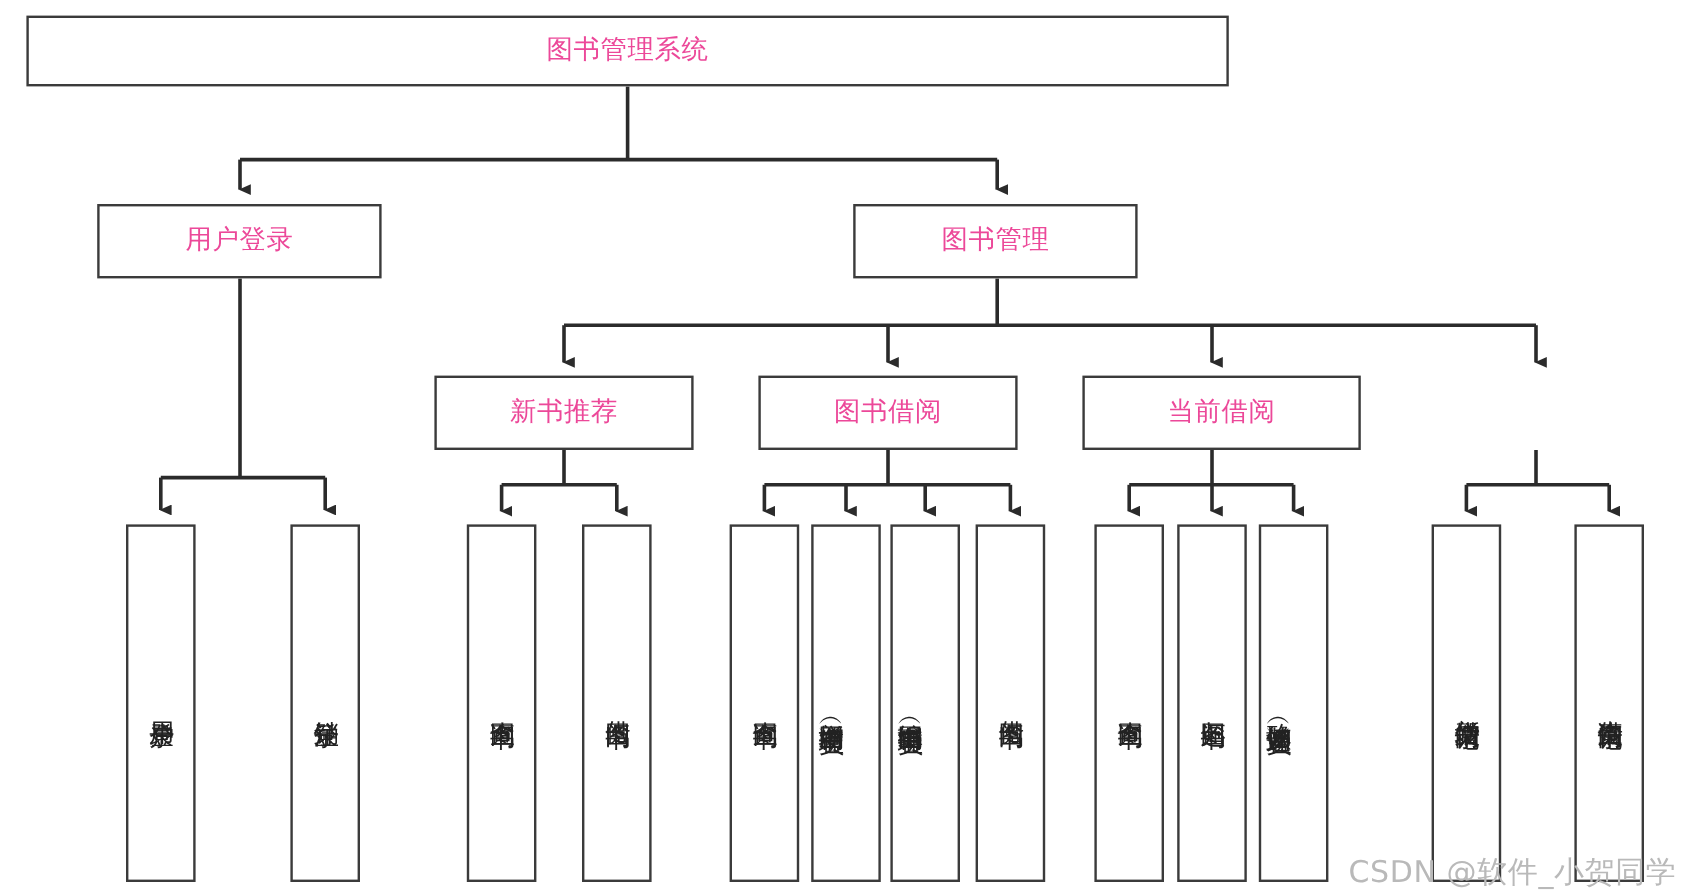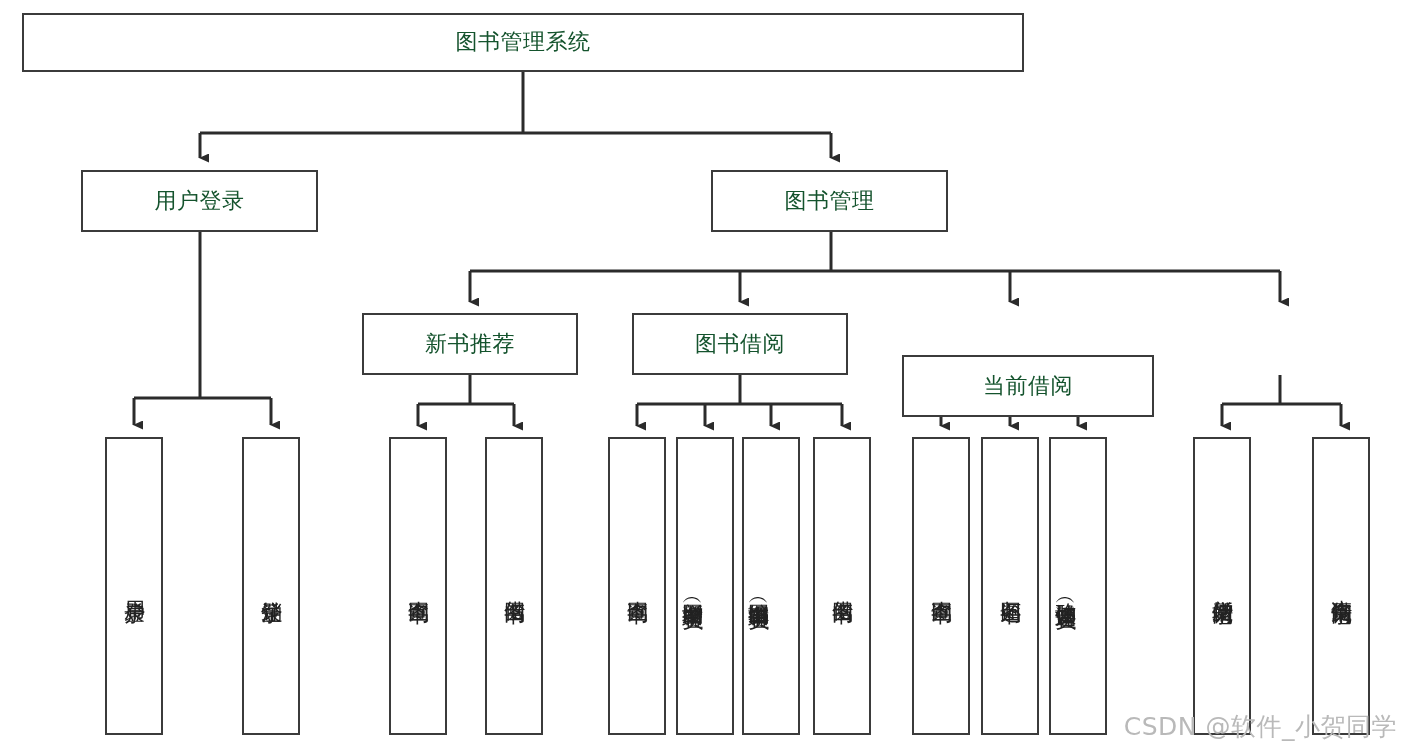--- a/index.html
+++ b/index.html
@@ -36,21 +36,21 @@
     background: #ffffff;
     border: 2px solid #3b3b3b;
     z-index: 2;
     display: flex;
     align-items: center;
     justify-content: center;
   }
   
   .node.horiz .node-label {
     font-size: 22px;
-    color: #14532d;
+    color: #ec4899;
     line-height: 1.1;
     letter-spacing: 0.5px;
     white-space: nowrap;
   }
   
   .node.vert {
     align-items: center;
     justify-content: flex-start;
     padding-top: 8px;
   }
@@ -147,21 +147,21 @@
   </div>
 
   <div class="node horiz" style="left:711px; top:170px; width:237px; height:62px;">
     <span class="node-label">图书管理</span>
   </div>
 
   <div class="node horiz" style="left:632px; top:313px; width:216px; height:62px;align-items:center;">
     <span class="node-label">图书借阅</span>
   </div>
 
-  <div class="node horiz" style="left:902px; top:313px; width:252px; height:62px;margin-top:42px;">
+  <div class="node horiz" style="left:902px; top:313px; width:232px; height:62px;">
     <span class="node-label">当前借阅</span>
   </div>
 
 
   <div class="node vert centered" style="left:105px; top:437px; width:58px; height:298px;">
     <span class="node-label">用户登录</span>
   </div>
 
   <div class="node vert centered" style="left:242px; top:437px; width:58px; height:298px;">
     <span class="node-label">注销登录</span>

